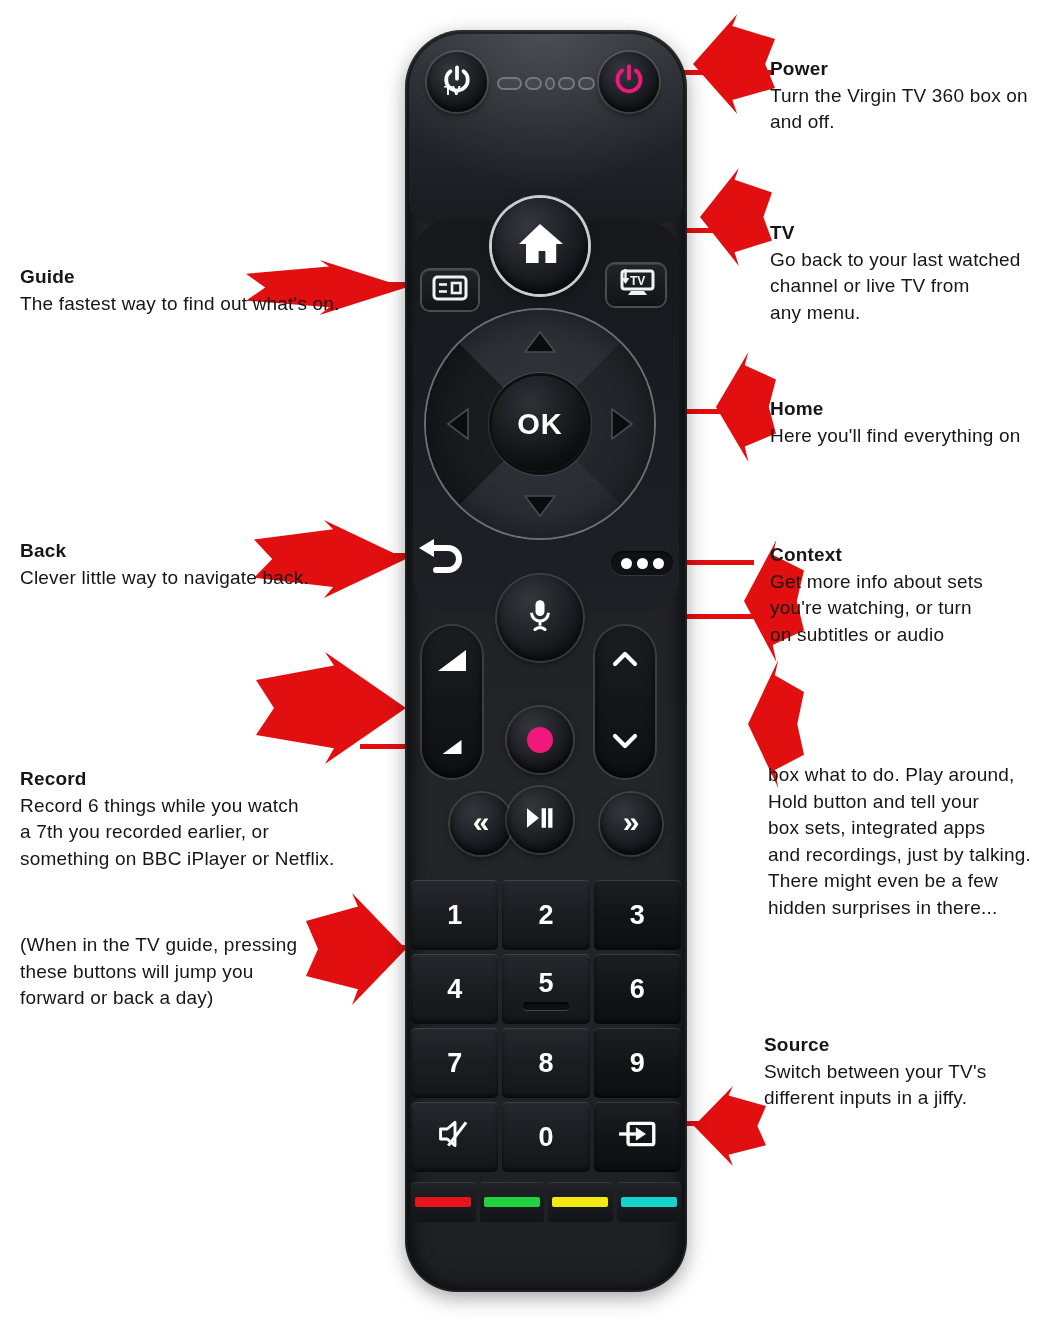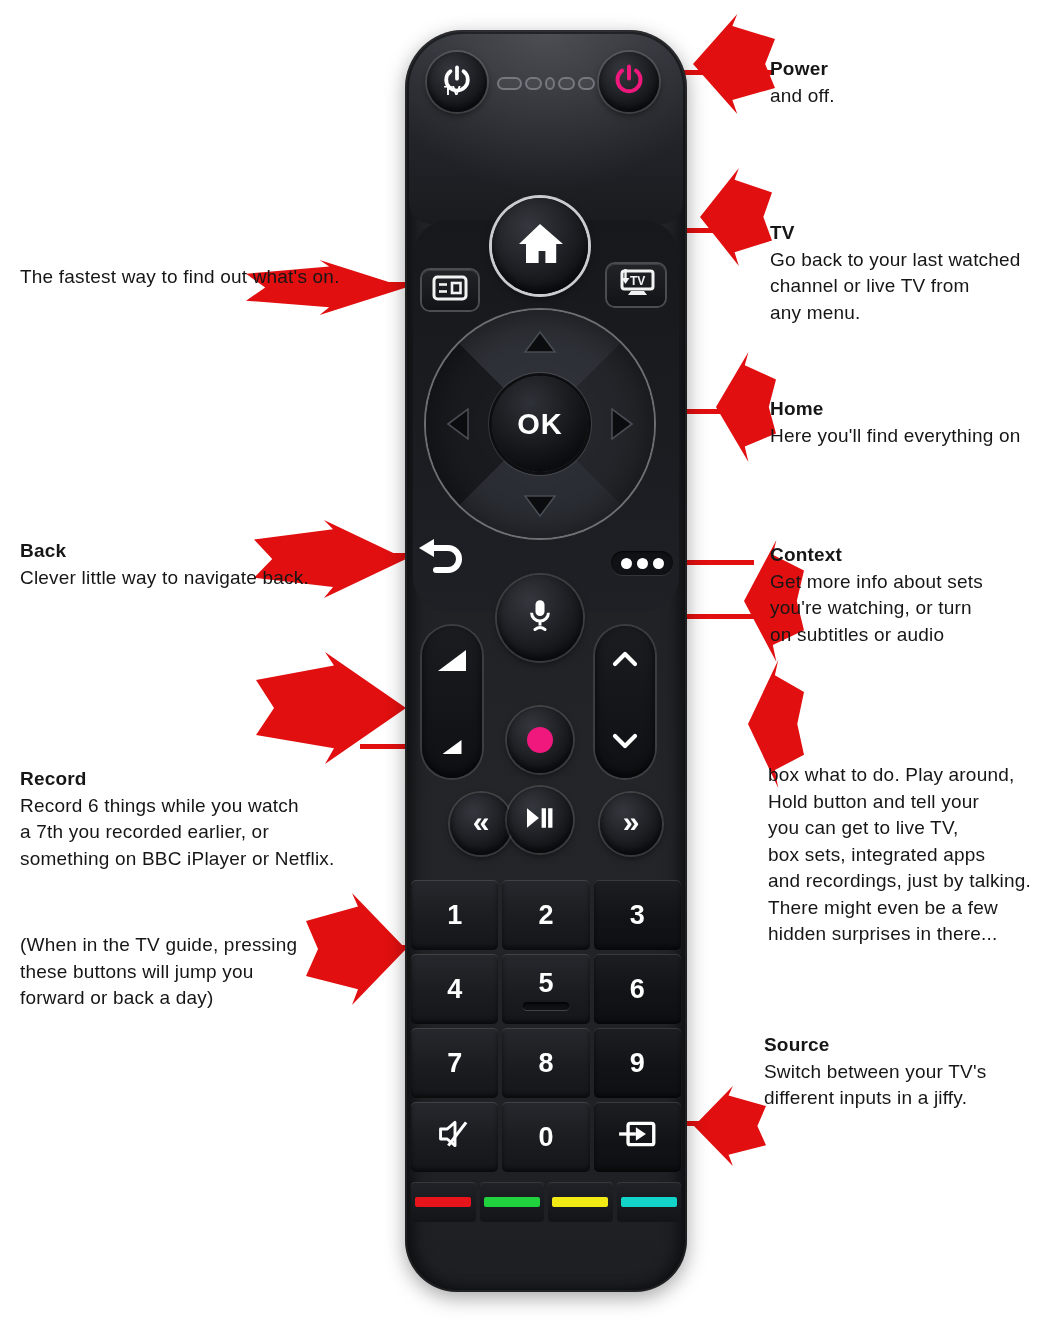--- a/index.html
+++ b/index.html
@@ -109,24 +109,26 @@
   <div class="blob blob-left" style="left:744px;top:540px;width:60px;height:122px"></div>
   <div class="blob blob-left" style="left:748px;top:660px;width:56px;height:128px"></div>
   <div class="blob blob-left" style="left:694px;top:1086px;width:72px;height:80px"></div>
   <div class="blob blob-right" style="left:246px;top:260px;width:160px;height:55px"></div>
   <div class="blob blob-right" style="left:254px;top:520px;width:152px;height:78px"></div>
   <div class="blob blob-right" style="left:256px;top:652px;width:150px;height:112px"></div>
   <div class="blob blob-right" style="left:306px;top:893px;width:100px;height:112px"></div>
 
   <div class="ann" style="left:770px;top:56px;width:285px">
     <div class="ann-title">Power</div>
+    <div class="ann-line">Turn the Virgin TV 360 box on</div>
     <div class="ann-line">and off.</div>
   </div>
 
   <div class="ann" style="left:20px;top:264px;width:395px">
+    <div class="ann-title">Guide</div>
     <div class="ann-line">The fastest way to find out what's on.</div>
   </div>
 
   <div class="ann" style="left:770px;top:220px;width:285px">
     <div class="ann-title">TV</div>
     <div class="ann-line">Go back to your last watched</div>
     <div class="ann-line">channel or live TV from</div>
     <div class="ann-line">any menu.</div>
   </div>
 
@@ -150,21 +152,20 @@
   <div class="ann" style="left:20px;top:766px;width:395px">
     <div class="ann-title">Record</div>
     <div class="ann-line">Record 6 things while you watch</div>
     <div class="ann-line">a 7th you recorded earlier, or</div>
     <div class="ann-line">something on BBC iPlayer or Netflix.</div>
   </div>
 
   <div class="ann" style="left:768px;top:762px;width:288px">
     <div class="ann-line">box what to do. Play around,</div>
     <div class="ann-line">Hold button and tell your</div>
-    <div class="ann-line">you can get to live TV,</div>
     <div class="ann-line">box sets, integrated apps</div>
     <div class="ann-line">and recordings, just by talking.</div>
     <div class="ann-line">There might even be a few</div>
     <div class="ann-line">hidden surprises in there...</div>
   </div>
 
   <div class="ann" style="left:20px;top:932px;width:395px">
     <div class="ann-line">(When in the TV guide, pressing</div>
     <div class="ann-line">these buttons will jump you</div>
     <div class="ann-line">forward or back a day)</div>

